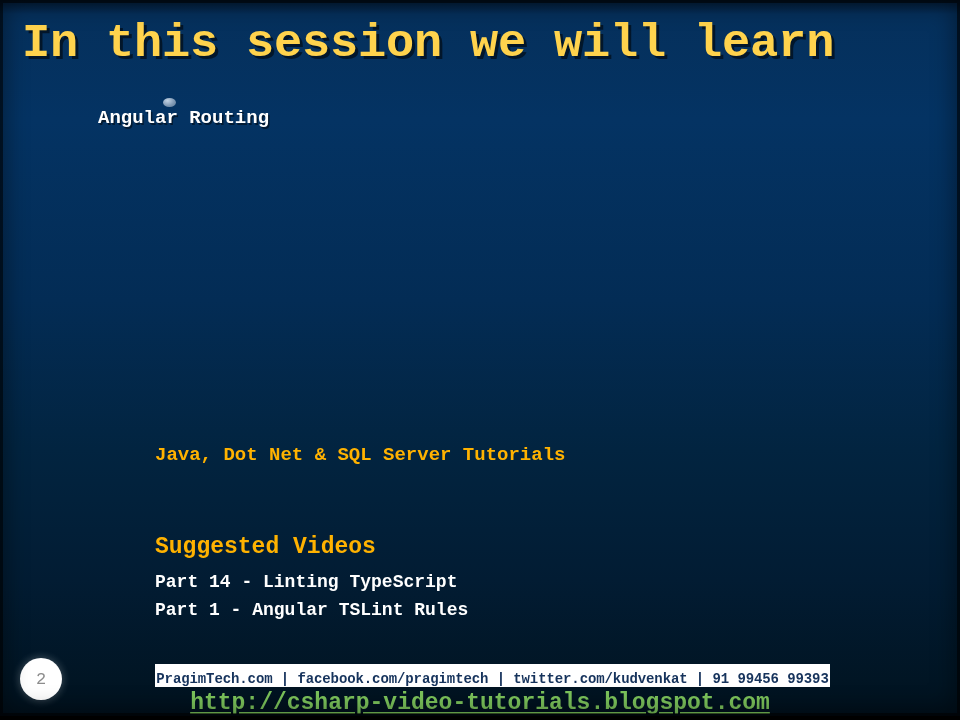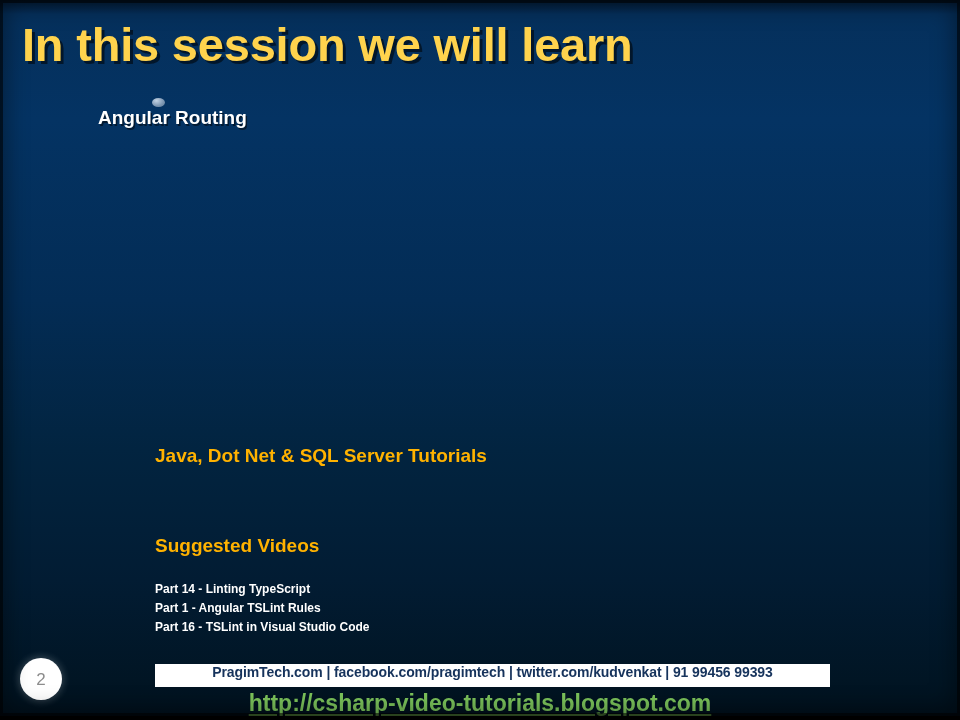--- a/index.html
+++ b/index.html
@@ -23,20 +23,21 @@
     background-image:
       linear-gradient(to bottom,
         #021b35 0px,
         #05305c 14px,
         #043363 120px,
         #032c55 300px,
         #022440 450px,
         #021c33 580px,
         #011524 680px,
         #01101c 720px);
+    font-family: Liberation Mono, monospace;
   }
 
   
   .slide::before {
     content: "";
     position: absolute;
     inset: 0;
     pointer-events: none;
     box-shadow:
       inset 0 0 0 3px rgba(0,0,0,0.55),
@@ -110,29 +111,29 @@
     cursor: pointer;
   }
 
   .suggested {
     position: absolute;
     left: 155px;
     top: 536px;
     z-index: 10;
   }
   .suggested-heading {
-    font-size: 19px;
+    font-size: 23px;
     font-weight: bold;
     color: #ffb200;
     white-space: nowrap;
     line-height: 1.0;
-    margin-bottom: 25px;
+    margin-bottom: 9px;
   }
   .video-item {
-    font-size: 12px;
+    font-size: 18px;
     font-weight: bold;
     color: #ffffff;
     white-space: nowrap;
     line-height: 1.58;
   }
 
   
   .page-badge {
     position: absolute;
     left: 20px;
@@ -156,21 +157,21 @@
 
   
   .contact-bar {
     position: absolute;
     left: 155px;
     top: 664px;
     width: 675px;
     height: 23px;
     background: #ffffff;
     display: flex;
-    align-items: flex-start;
+    align-items: flex-end;
     justify-content: center;
     z-index: 20;
   }
   .contact-bar-text {
     font-size: 14px;
     font-weight: bold;
     color: #16335c;
     white-space: nowrap;
     letter-spacing: -0.1px;
   }
@@ -207,21 +208,20 @@
   </div>
 
   <div class="promo">
     <div class="promo-heading">Java, Dot Net &amp; SQL Server Tutorials</div>
   </div>
 
   <div class="suggested">
     <div class="suggested-heading">Suggested Videos</div>
     <div class="video-item">Part 14 - Linting TypeScript</div>
     <div class="video-item">Part 1 - Angular TSLint Rules</div>
-    <div class="video-item">Part 16 - TSLint in Visual Studio Code</div>
   </div>
 
   <div class="page-badge">
     <span class="page-badge-num">2</span>
   </div>
 
   <div class="contact-bar">
     <span class="contact-bar-text">PragimTech.com | facebook.com/pragimtech | twitter.com/kudvenkat | 91 99456 99393</span>
   </div>
 

